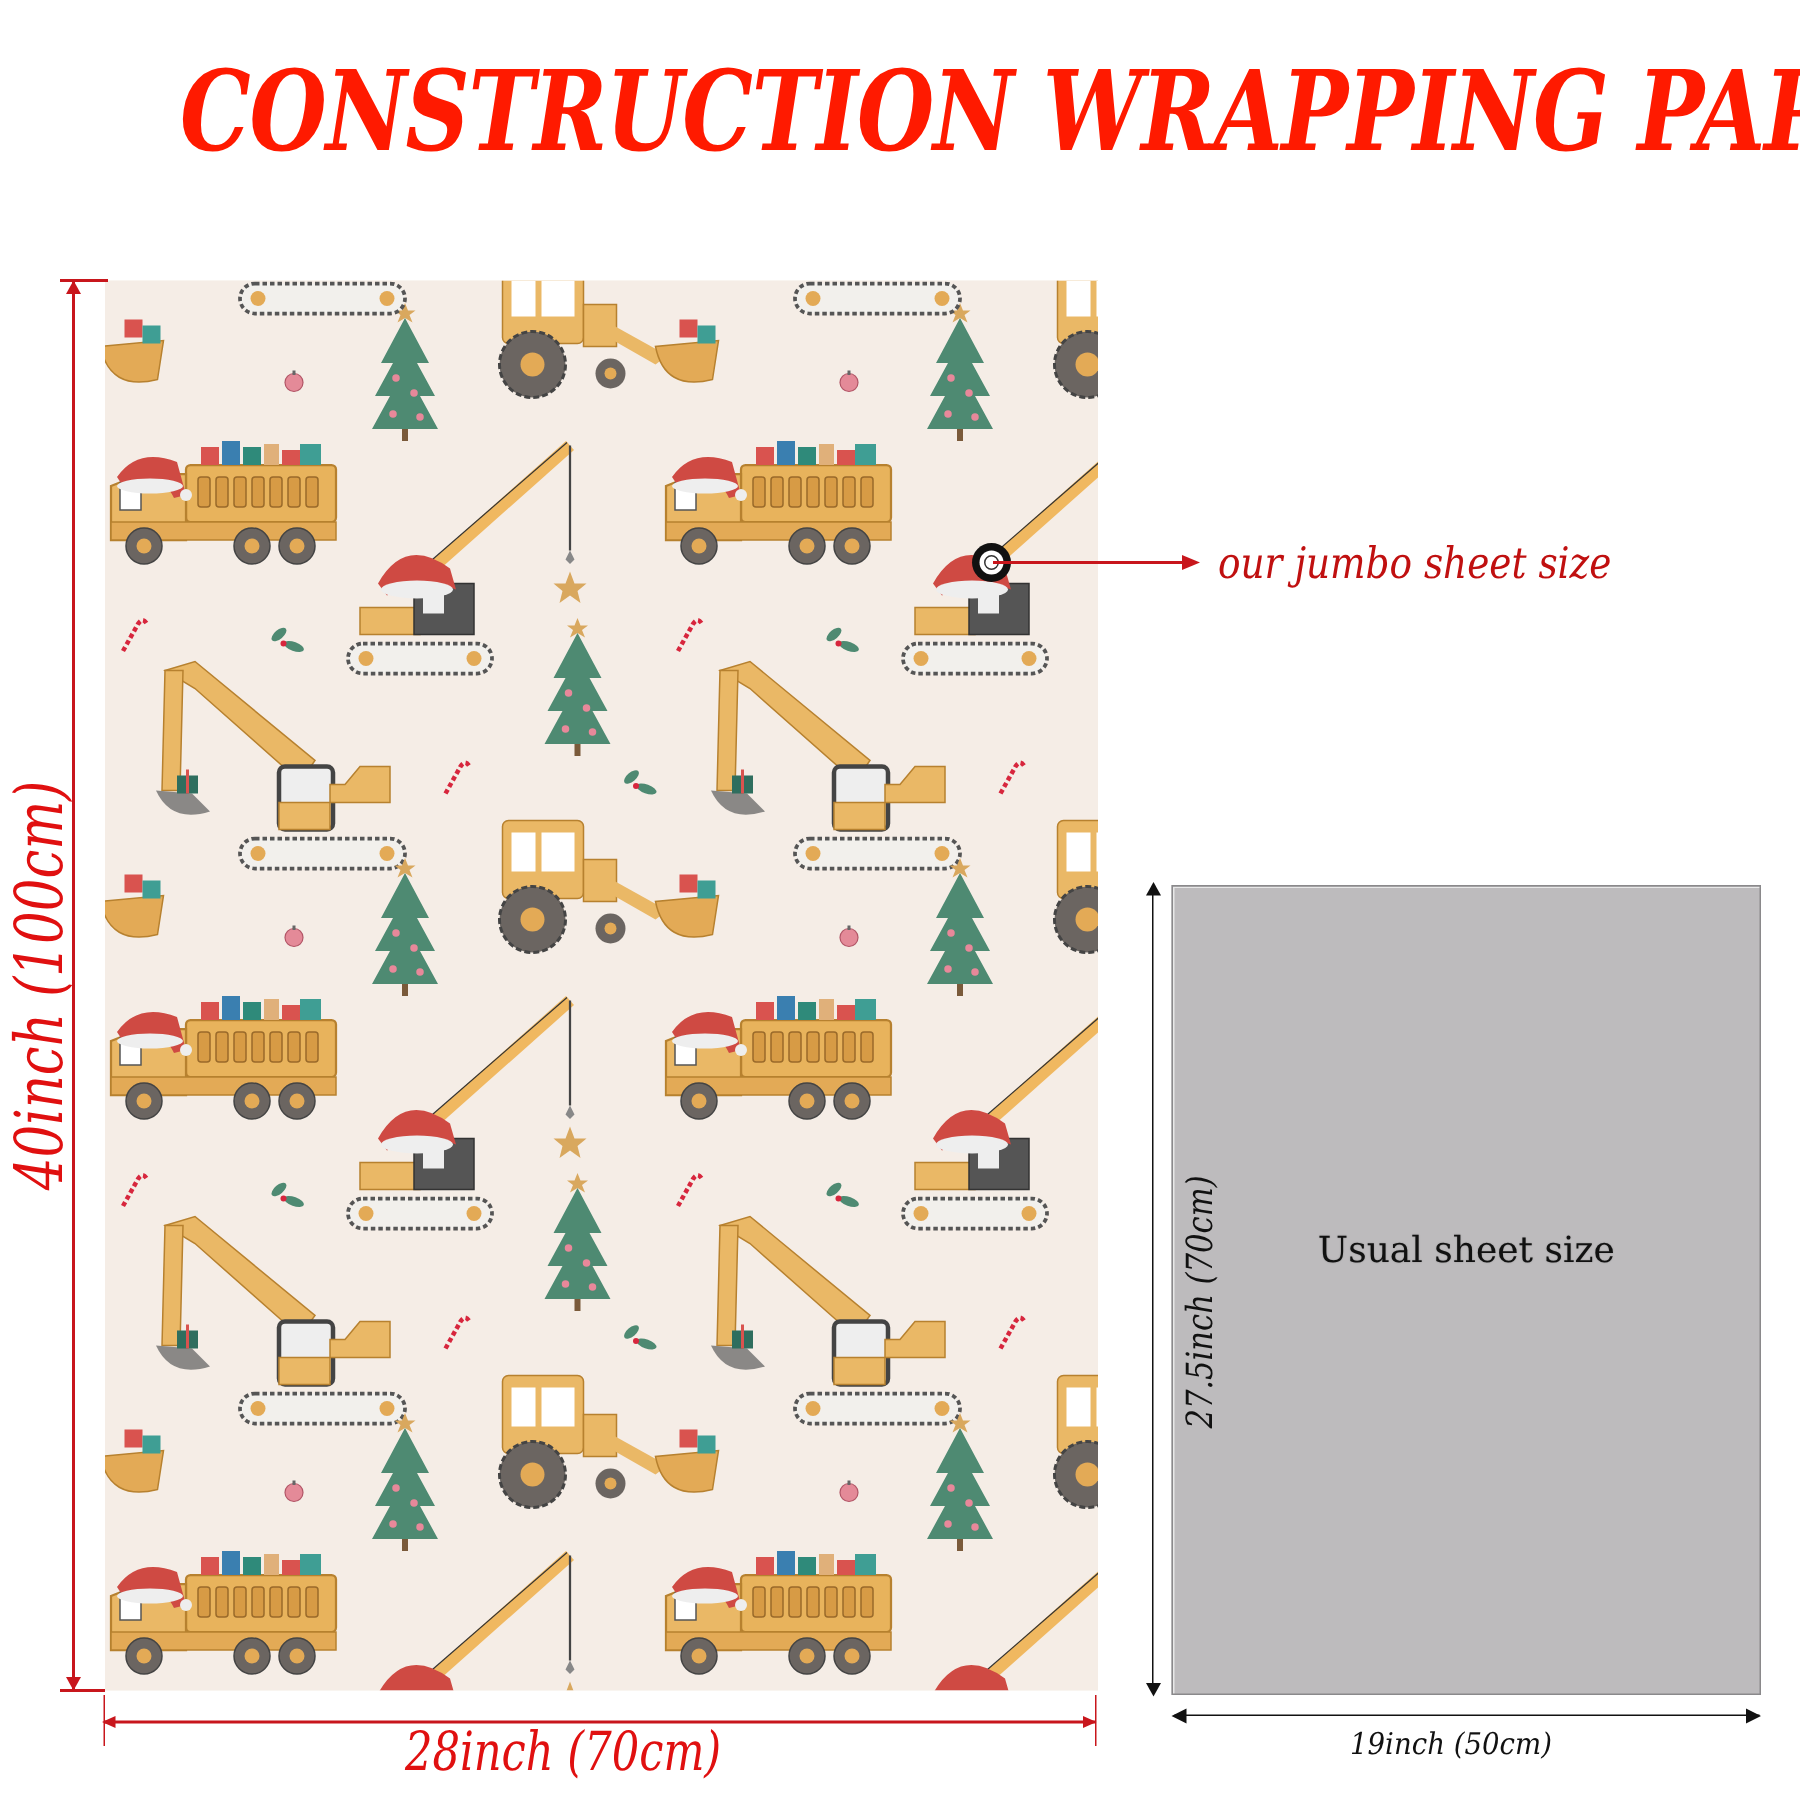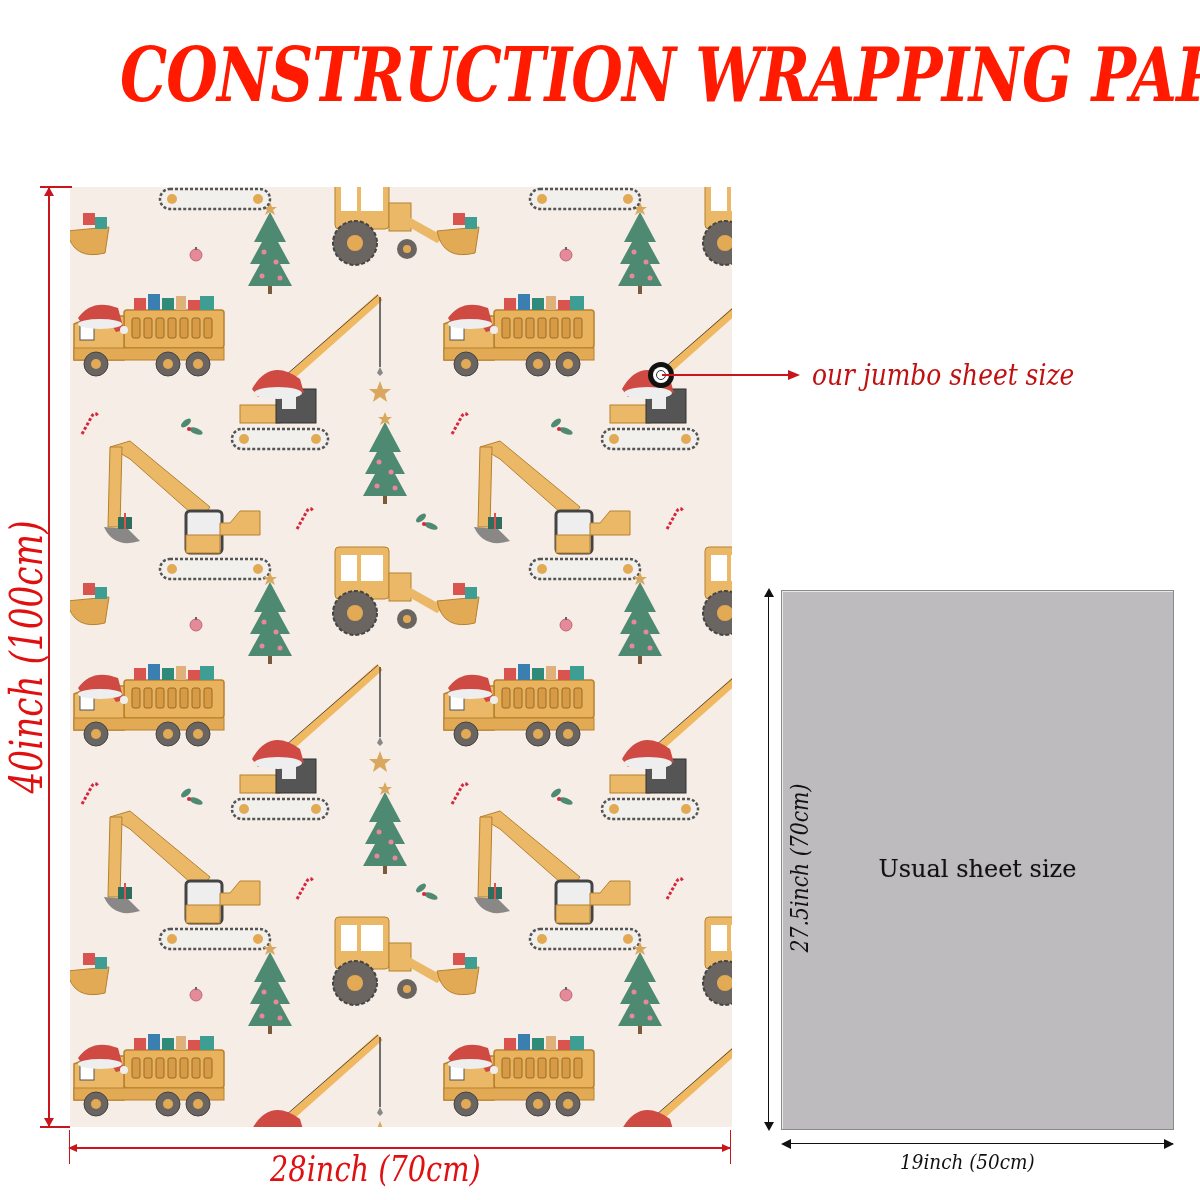--- a/index.html
+++ b/index.html
@@ -58,21 +58,21 @@
     position: absolute; left: 812px; top: 358px; color: #c01010; font-size: 29px; font-style: italic;
     font-family: "DejaVu Serif", serif; white-space: nowrap; transform: scaleX(0.86); transform-origin: 0 0;
   }
 
   .usual {
     position: absolute; left: 781px; top: 590px; width: 393px; height: 540px;
     background: #bdbbbd; border: 1px solid #8a898b; box-sizing: border-box;
     box-shadow: 1px 1px 0 #e8e8e8 inset;
   }
   .usual-label {
-    position: absolute; left: 0; top: 855px; width: 393px; left: 781px; text-align: center;
+    position: absolute; left: 0; top: 819px; width: 393px; left: 781px; text-align: center;
     font-family: "DejaVu Serif", serif; font-size: 24px; color: #111; white-space: nowrap;
     text-shadow: 0 0 1px #888;
   }
   .dim-v-black { position: absolute; left: 768px; top: 592px; width: 1px; height: 536px; background: #111; }
   .blk-up { position: absolute; left: 764px; top: 588px; width:0; height:0; border-left: 5px solid transparent; border-right: 5px solid transparent; border-bottom: 9px solid #111; }
   .blk-down { position: absolute; left: 764px; top: 1122px; width:0; height:0; border-left: 5px solid transparent; border-right: 5px solid transparent; border-top: 9px solid #111; }
   .dim-h-black { position: absolute; left: 783px; top: 1143px; width: 390px; height: 1px; background: #111; }
   .blk-left { position: absolute; left: 781px; top: 1139px; width:0; height:0; border-top: 5px solid transparent; border-bottom: 5px solid transparent; border-right: 10px solid #111; }
   .blk-right { position: absolute; left: 1164px; top: 1139px; width:0; height:0; border-top: 5px solid transparent; border-bottom: 5px solid transparent; border-left: 10px solid #111; }
   .label-black {

